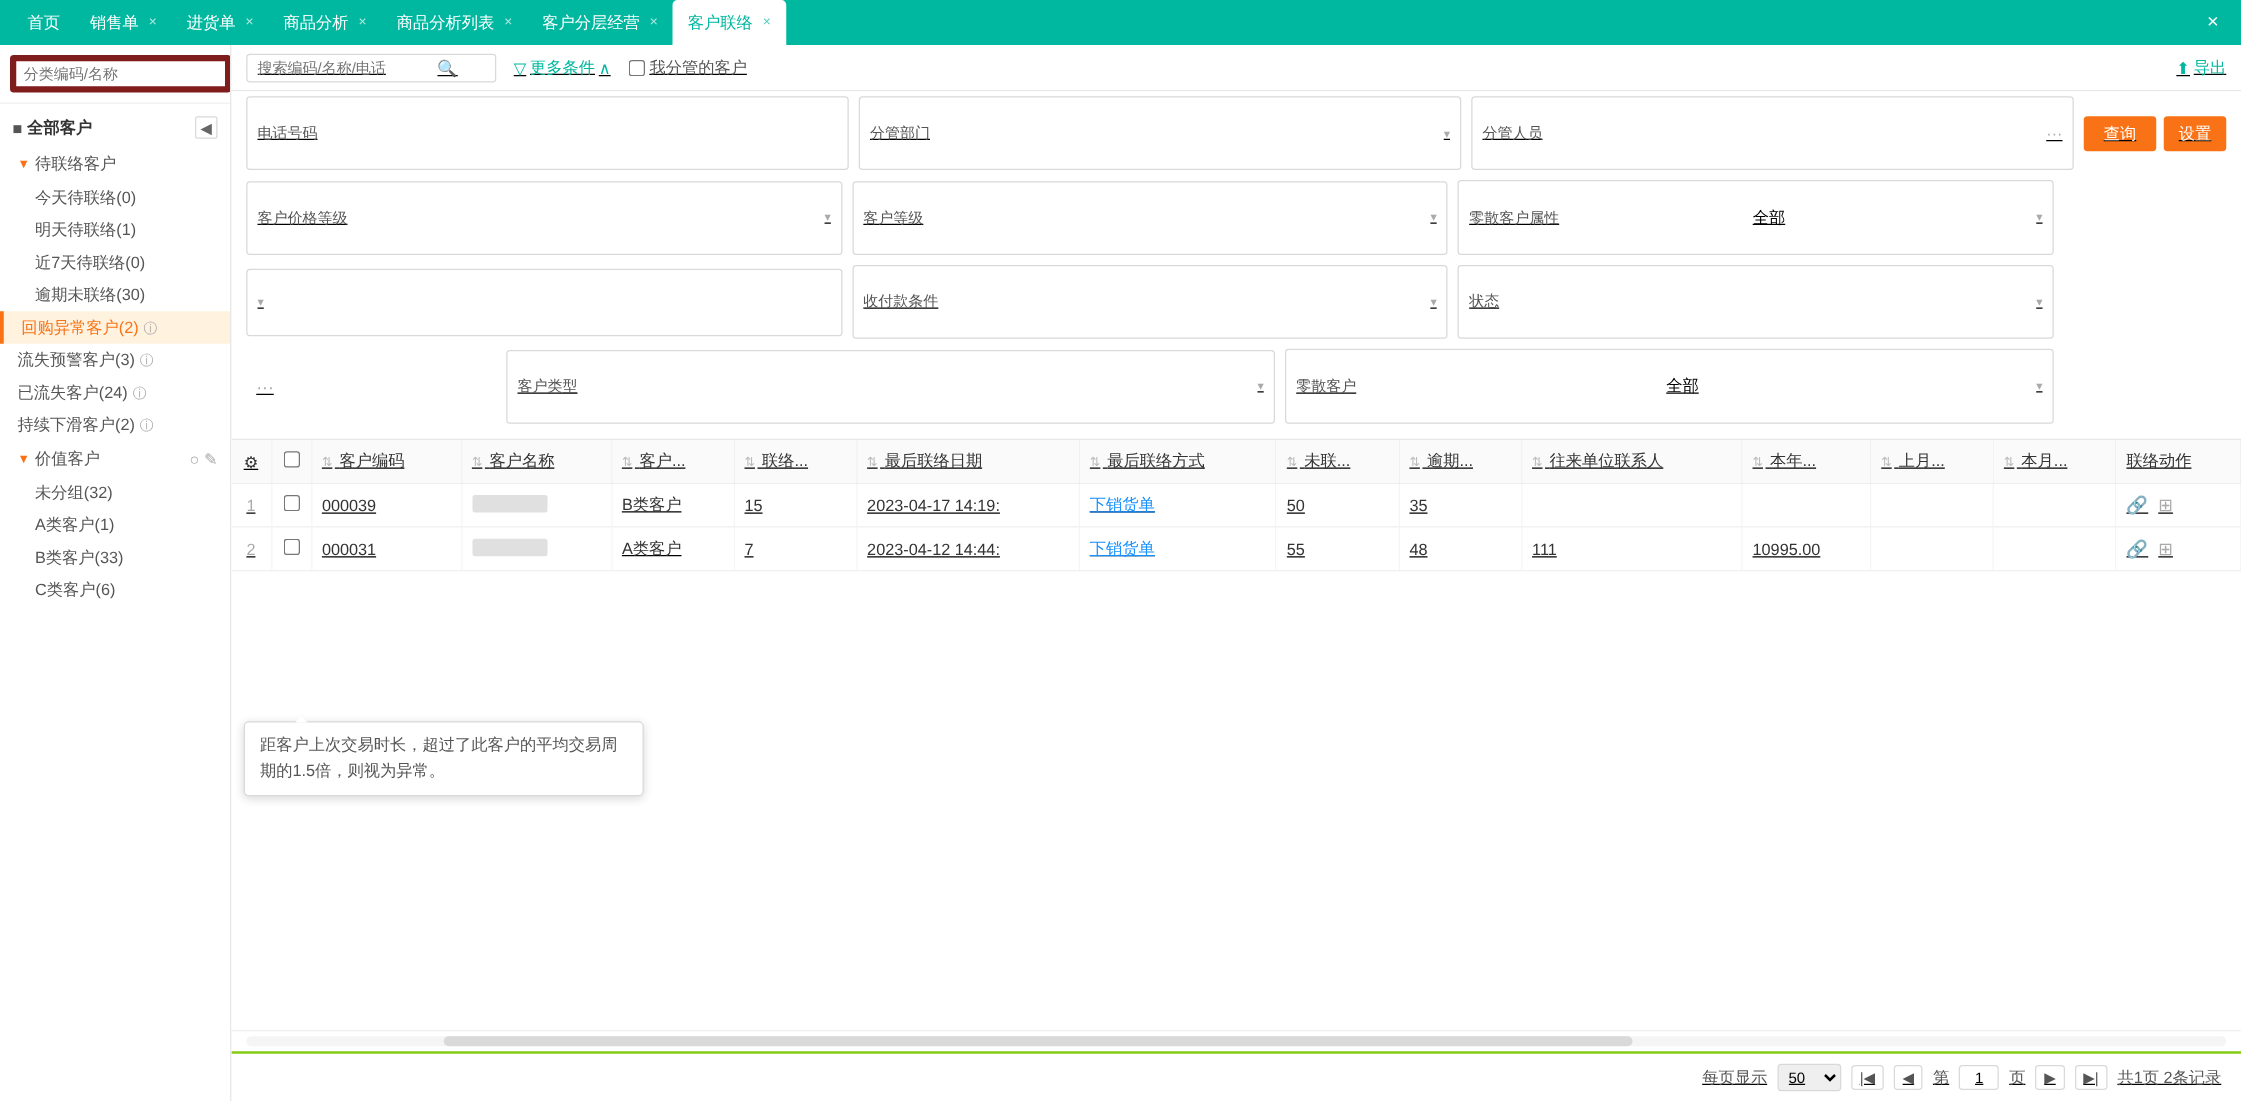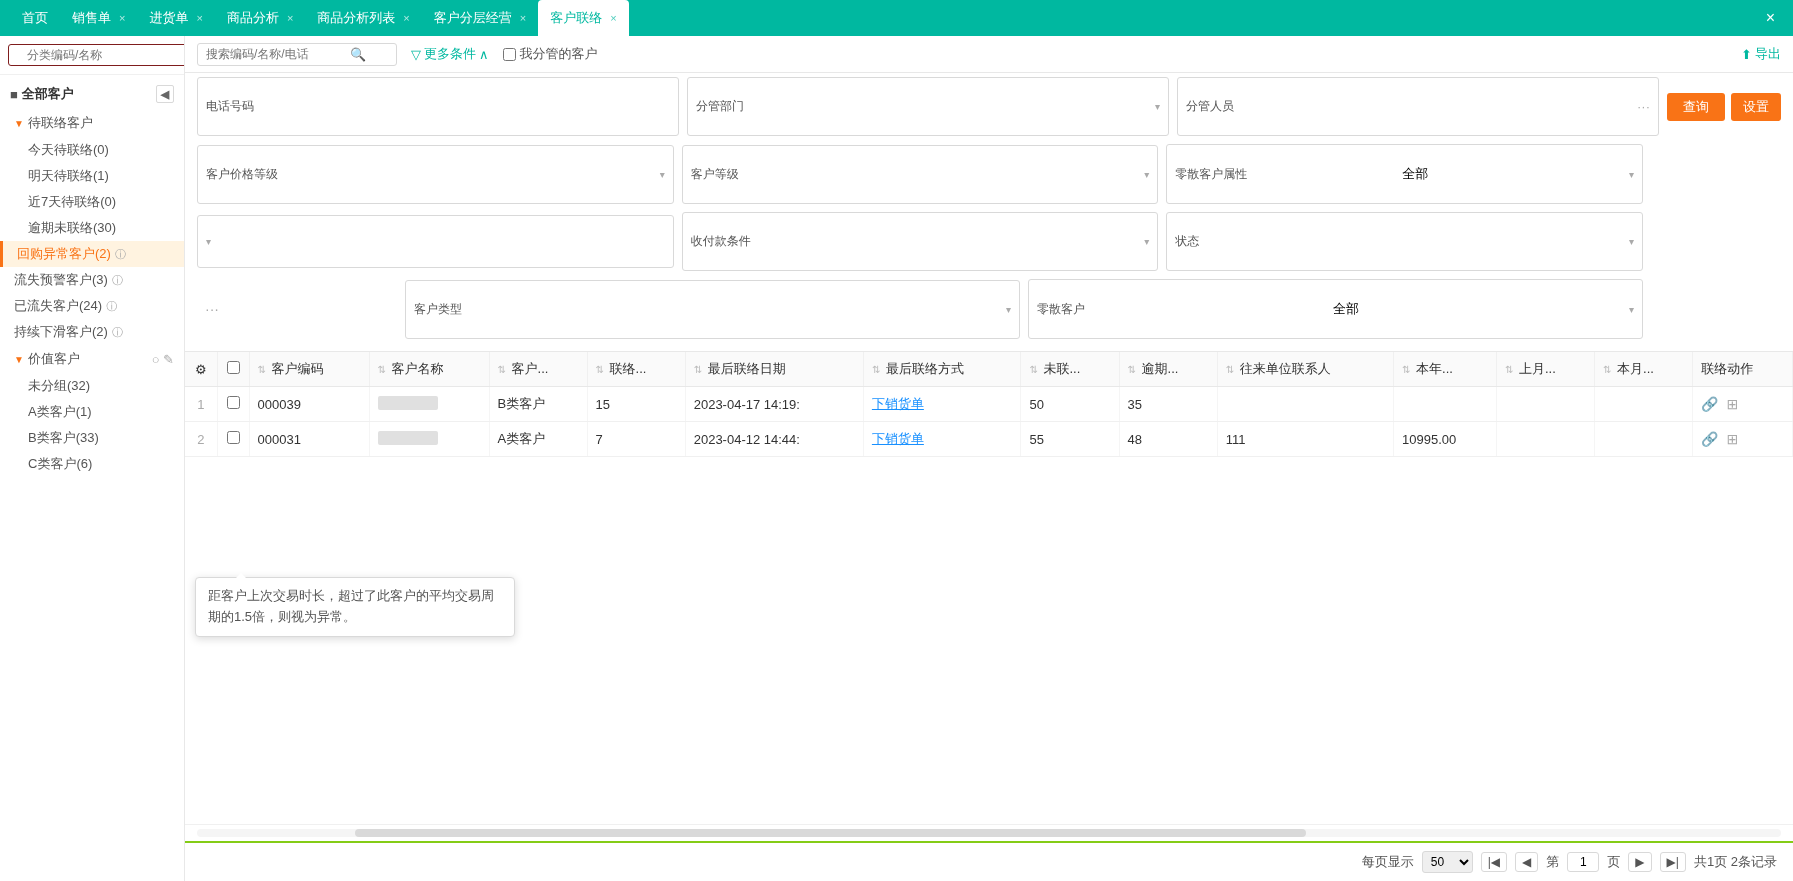--- a/index.html
+++ b/index.html
@@ -35,22 +35,22 @@
       background: white;
       border-right: 1px solid #e8e8e8;
       display: flex; flex-direction: column;
       overflow: hidden;
     }
     .sidebar-search {
       padding: 8px; border-bottom: 1px solid #f0f0f0;
       display: flex; align-items: center; gap: 4px;
     }
     .sidebar-search input {
-      flex: 1; border: 1px solid #7f1d1d; border-radius: 3px;
-      padding: 3px 18px; font-size: 12px; outline: none;
+      flex: 1; border: 5px solid #7f1d1d; border-radius: 3px;
+      padding: 3px 6px; font-size: 12px; outline: none;
     }
     .sidebar-search .search-icon { color: #999; font-size: 13px; cursor: pointer; }
 
     .sidebar-tree { flex: 1; overflow-y: auto; padding: 4px 0; }
     .sidebar-section-title {
       display: flex; align-items: center; gap: 4px;
       padding: 6px 10px; font-weight: bold; font-size: 13px; color: #333;
       cursor: pointer;
     }
     .sidebar-section-title .collapse-btn {
@@ -68,20 +68,21 @@
     .sidebar-item {
       padding: 4px 10px 4px 28px; color: #555; cursor: pointer; font-size: 12px;
       white-space: nowrap; overflow: hidden; text-overflow: ellipsis;
     }
     .sidebar-item.active { background: #fff3e0; color: #f97316; border-left: 3px solid #f97316; padding-left: 25px; }
 
     
     .content-area {
       flex: 1; display: flex; flex-direction: column; overflow: hidden;
       background: #f5f5f5;
+      text-decoration: underline;
     }
 
     
     .filter-bar {
       background: white; border-bottom: 1px solid #e8e8e8;
       padding: 6px 12px; display: flex; align-items: center; gap: 8px;
     }
     .filter-search {
       display: flex; align-items: center; gap: 4px;
       border: 1px solid #d9d9d9; border-radius: 3px; padding: 3px 8px;

